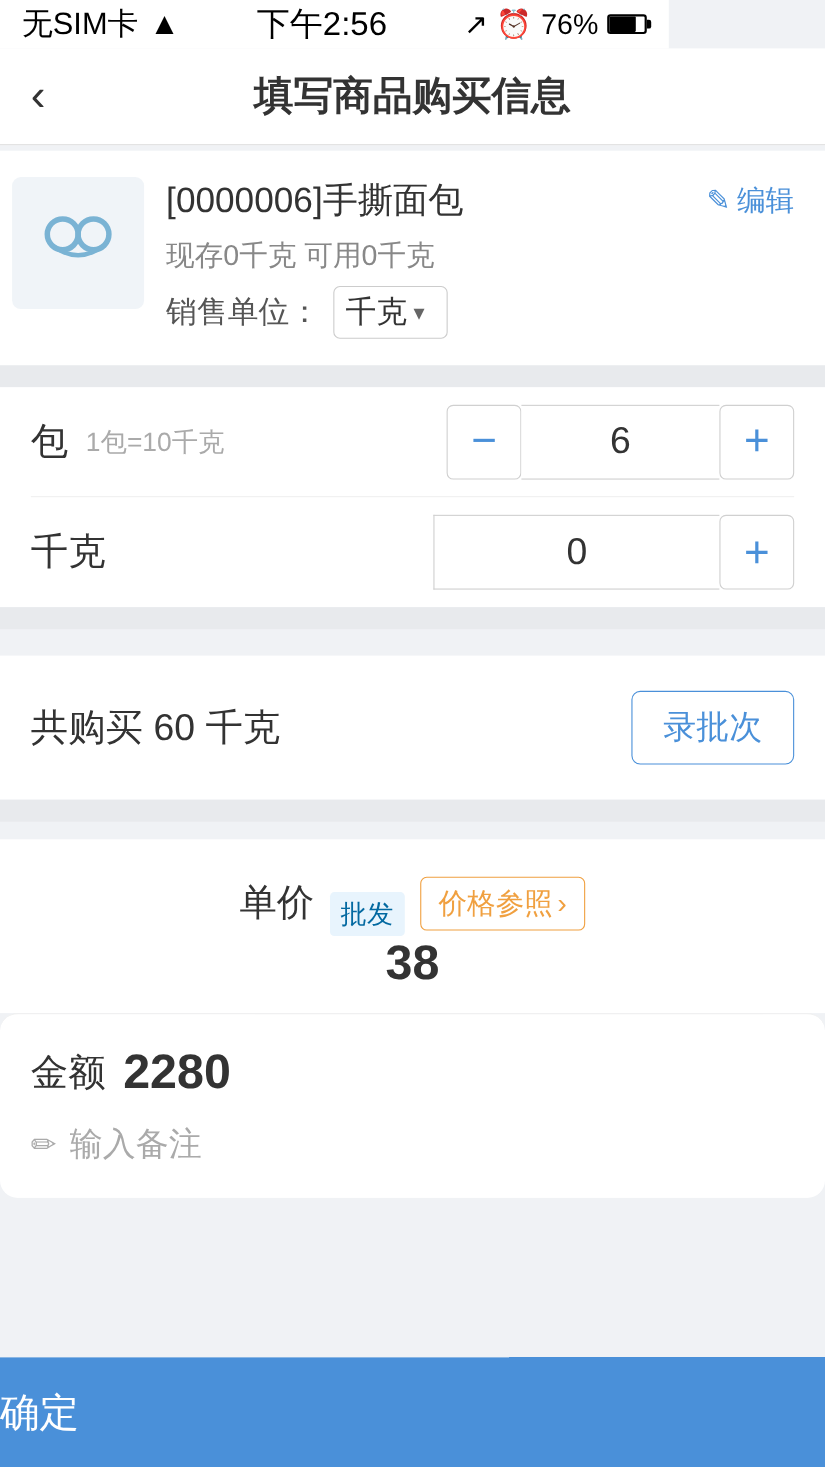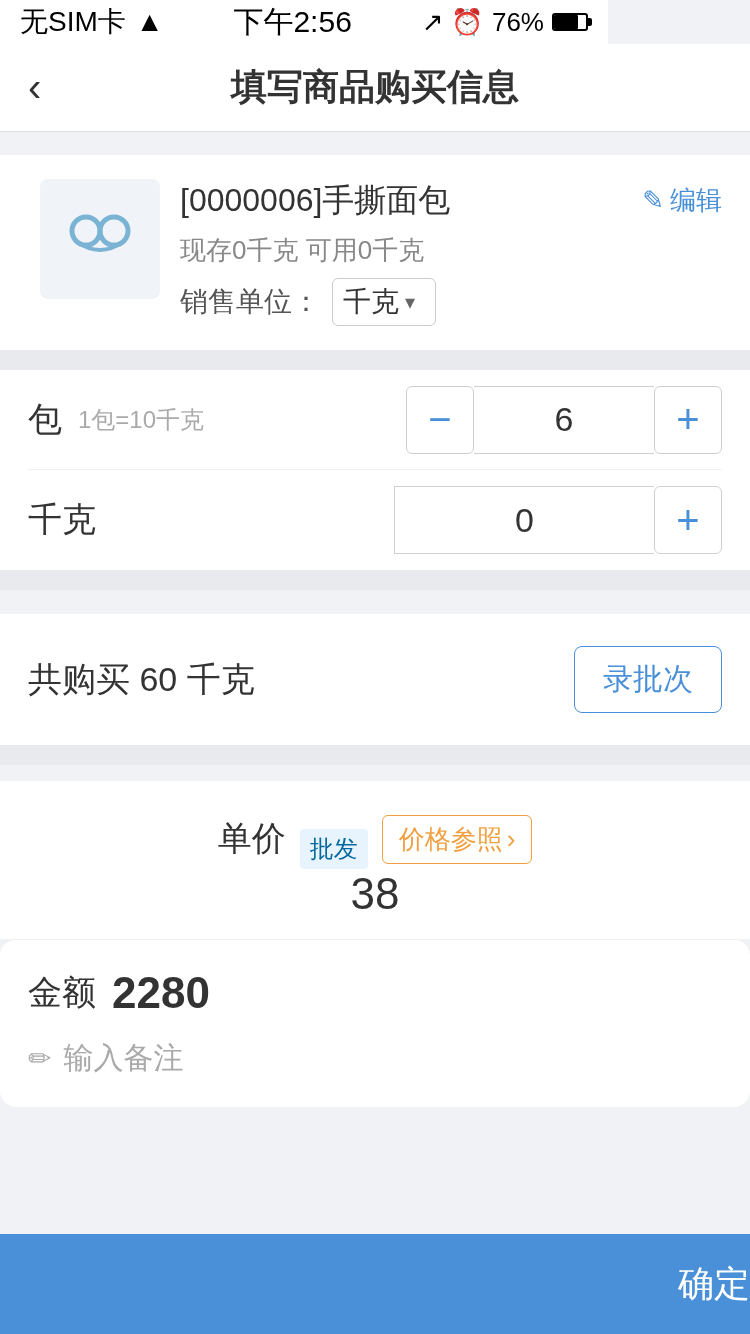--- a/index.html
+++ b/index.html
@@ -49,25 +49,25 @@
     }
     .nav-title {
       font-size: 36px;
       font-weight: 700;
       color: #333;
     }
 
     
     .product-card {
       background: #fff;
-      padding: 24px 40px;
+      padding: 24px 11px;
       display: flex;
       align-items: flex-start;
       gap: 20px;
-      margin-top: 23px;
+      margin-top: 5px;
     }
     .product-image {
       width: 120px;
       height: 120px;
       background: #f0f4f8;
       border-radius: 8px;
       display: flex;
       align-items: center;
       justify-content: center;
       flex-shrink: 0;
@@ -240,21 +240,21 @@
       padding: 6px 16px;
       font-size: 26px;
       display: flex;
       align-items: center;
       gap: 4px;
       cursor: pointer;
     }
     .price-value {
       font-size: 44px;
       color: #333;
-      font-weight: 400;
+      font-weight: 700;
     }
 
     
     .amount-section {
       background: #fff;
       padding: 28px 28px;
       margin-top: 0;
     }
     .amount-row {
       display: flex;
@@ -279,21 +279,21 @@
       min-height: 260px;
     }
 
     
     .confirm-btn {
       width: 750px;
       height: 100px;
       background: #4a90d9;
       display: flex;
       align-items: center;
-      justify-content: flex-end;
+      justify-content: flex-start;
       font-size: 36px;
       color: #fff;
       font-weight: 500;
       cursor: pointer;
       position: fixed;
       bottom: 0;
       left: 0;
     }
   </style>
 </head>

